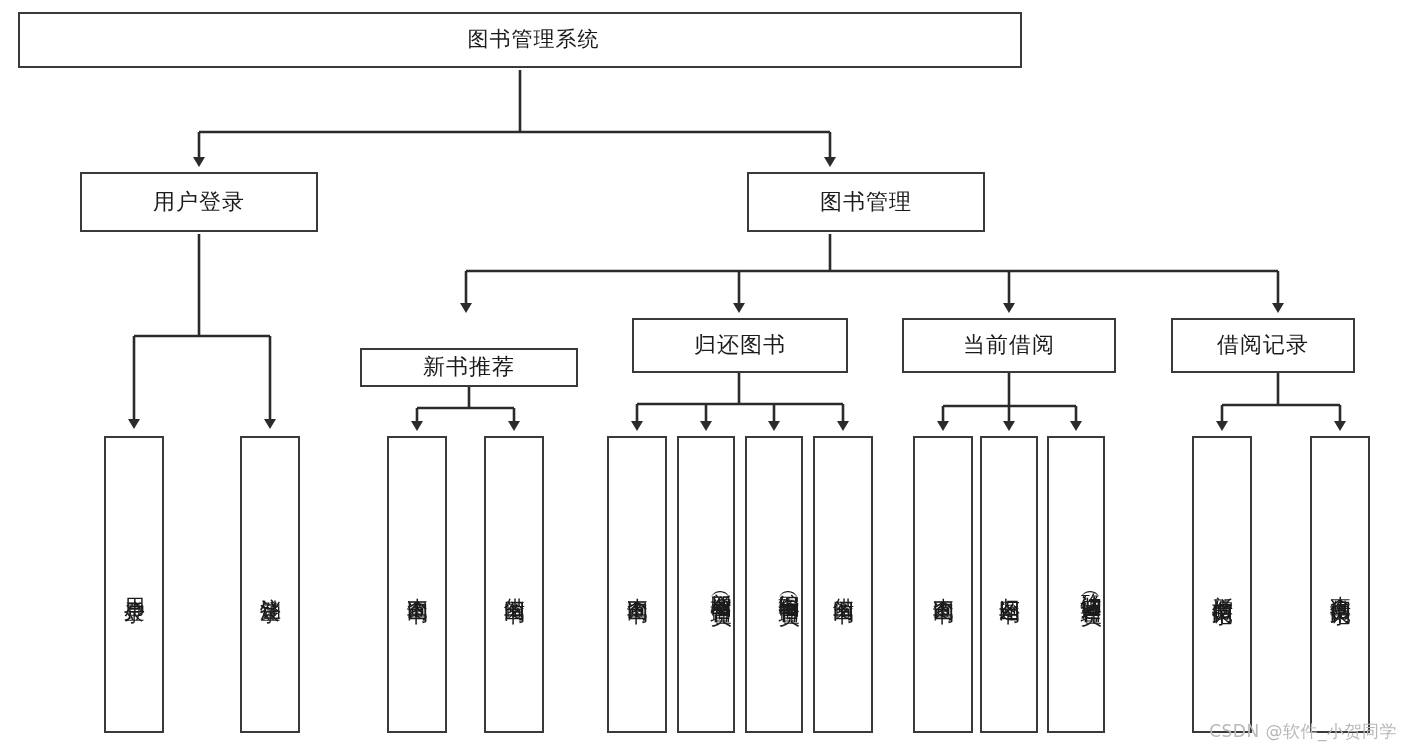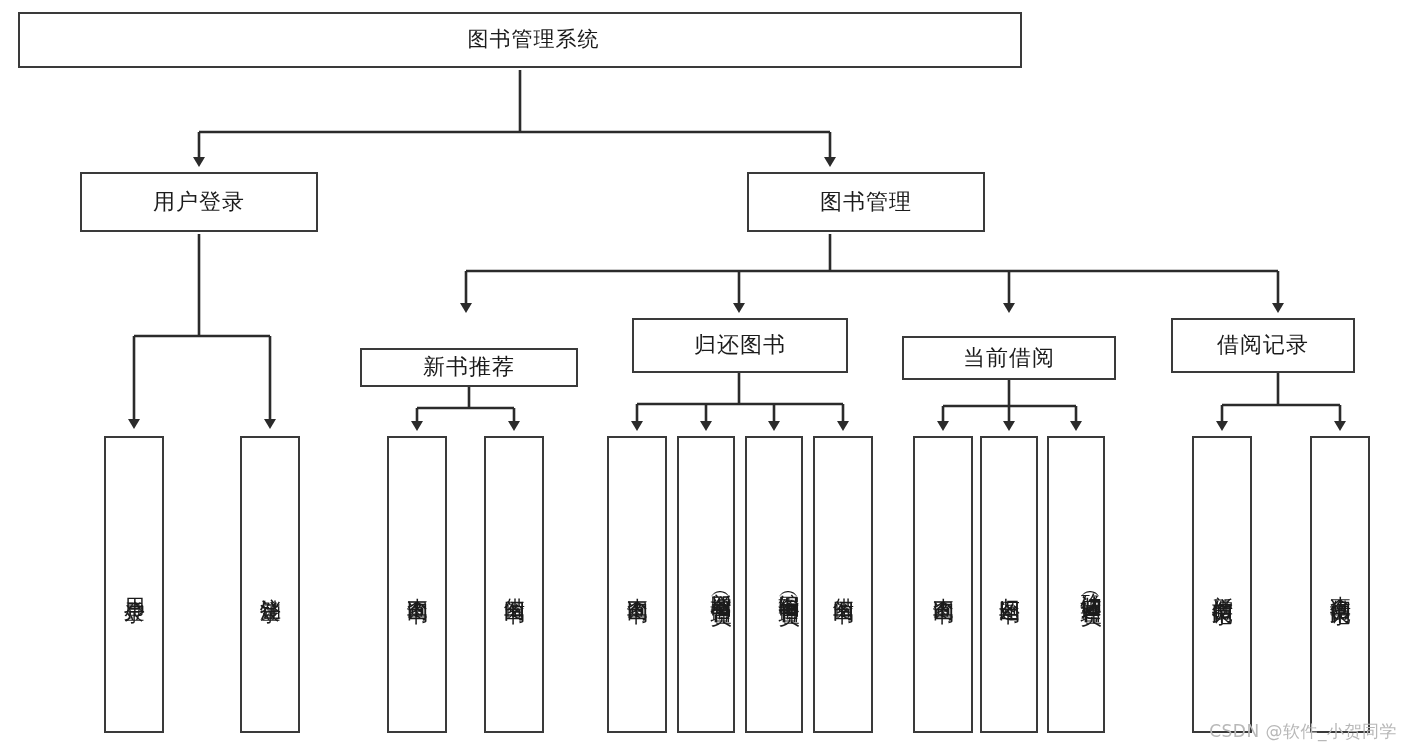--- a/index.html
+++ b/index.html
@@ -126,21 +126,21 @@
   <div class="node horiz root" style="left:18px; top:12px; width:1004px; height:56px;">图书管理系统</div>
 
   <div class="node horiz" style="left:80px; top:172px; width:238px; height:60px;">用户登录</div>
 
   <div class="node horiz" style="left:711px; top:172px; width:238px; height:60px;margin-left:36px;">图书管理</div>
 
   <div class="node horiz" style="left:360px; top:336px; width:218px; height:39px;margin-top:12px;">新书推荐</div>
 
   <div class="node horiz" style="left:632px; top:318px; width:216px; height:55px;">归还图书</div>
 
-  <div class="node horiz" style="left:902px; top:318px; width:214px; height:44px;margin-top:18px;">当前借阅</div>
+  <div class="node horiz" style="left:902px; top:318px; width:214px; height:55px;">当前借阅</div>
 
   <div class="node horiz" style="left:1171px; top:318px; width:184px; height:55px;">借阅记录</div>
 
   <div class="node vert midalign" style="left:104px; top:436px; width:60px; height:297px;">用户登录</div>
 
   <div class="node vert midalign" style="left:240px; top:436px; width:60px; height:297px;">注销登录</div>
 
   <div class="node vert midalign" style="left:387px; top:436px; width:60px; height:297px;">查询图书</div>
 
   <div class="node vert midalign" style="left:484px; top:436px; width:60px; height:297px;">借阅图书</div>

